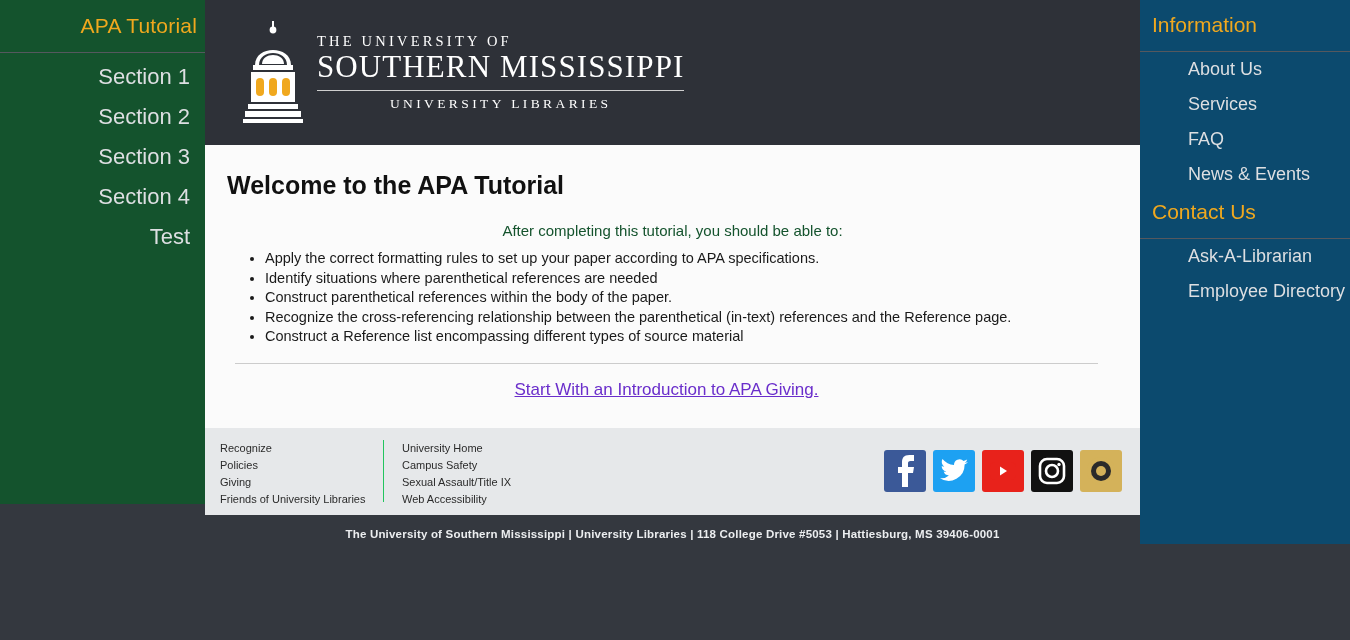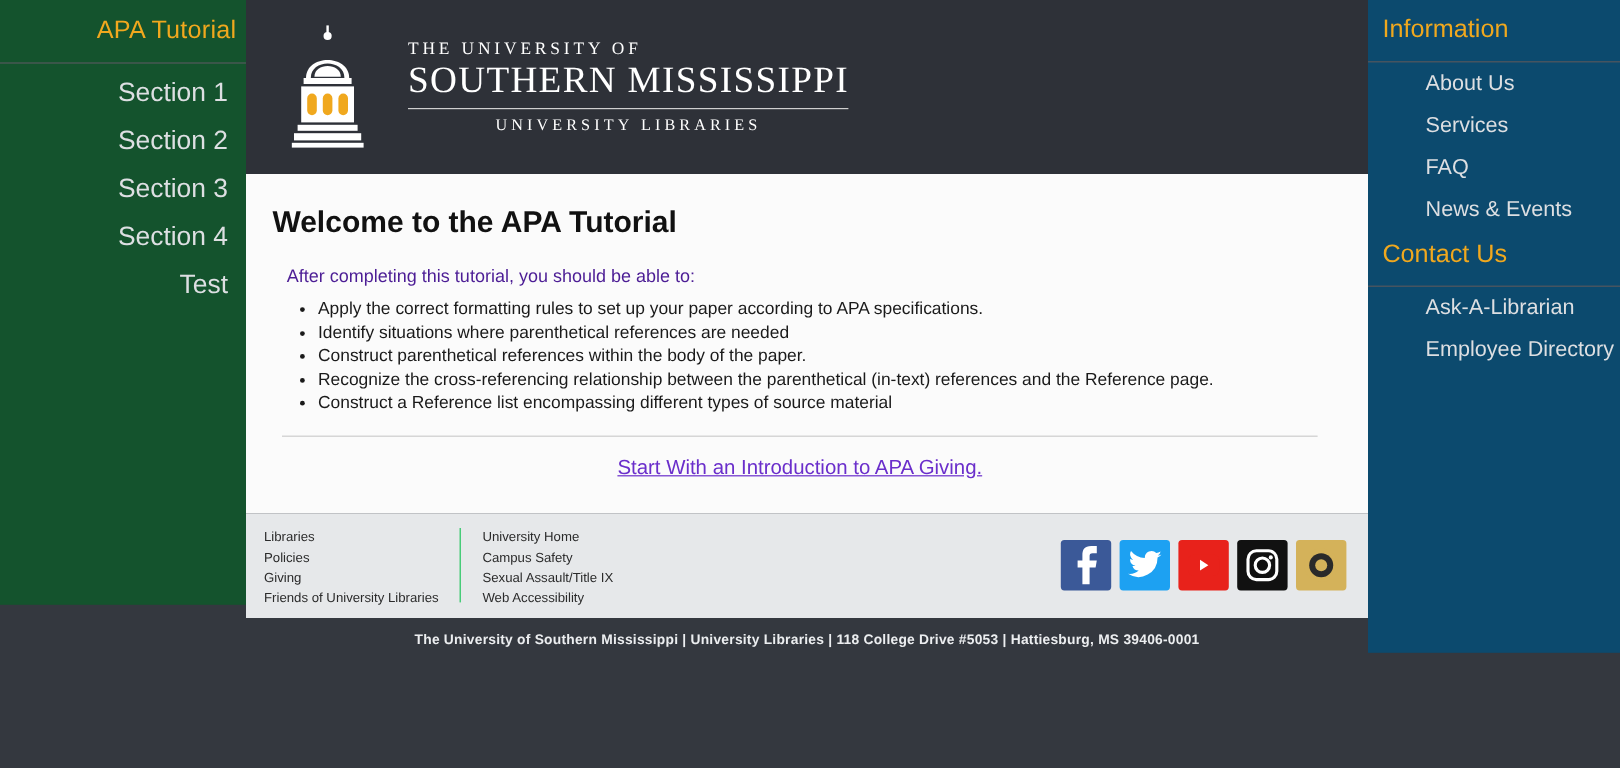--- a/index.html
+++ b/index.html
@@ -79,21 +79,21 @@
   .masthead {
     height: 145px;
     background: #2e3138;
     display: flex;
     align-items: center;
     padding-left: 38px;
   }
   .logo-wrap { display: flex; align-items: center; }
   .dome { width: 62px; height: 104px; position: relative; margin-right: 12px; }
   .dome svg { display: block; }
-  .logo-text { color: #fff; margin-left: 23px; }
+  .logo-text { color: #fff; }
   .logo-line1 {
     font-size: 14.5px;
     letter-spacing: 3.2px;
     font-family: "Liberation Serif", serif;
     margin-bottom: 1px;
   }
   .logo-line2 {
     font-size: 31px;
     letter-spacing: 1.1px;
     font-family: "Liberation Serif", serif;
@@ -116,22 +116,23 @@
     padding: 26px 34px 18px 22px;
   }
   .content h1 {
     margin: 0 0 22px 0;
     font-size: 25px;
     color: #111;
     font-weight: bold;
   }
   .intro {
     font-size: 15px;
-    color: #4c1d95;
+    color: #14532d;
     margin: 0 0 10px 12px;
+    text-align: center;
   }
   ul.objectives {
     margin: 0 0 0 12px;
     padding-left: 26px;
   }
   ul.objectives li {
     font-size: 14.5px;
     color: #1a1a1a;
     line-height: 1.35;
     margin-bottom: 0px;
@@ -277,21 +278,21 @@
         <li>Construct a Reference list encompassing different types of source material</li>
       </ul>
       <hr class="hr-thin">
       <div class="start-link-wrap">
         <a class="start-link" href="#">Start With an Introduction to APA Giving.</a>
       </div>
     </div>
 
     <div class="footer">
       <div class="fcol col1">
-        <div>Libraries</div>
+        <div>Recognize</div>
         <div>Policies</div>
         <div>Giving</div>
         <div>Friends of University Libraries</div>
       </div>
       <div class="fcol col2">
         <div>University Home</div>
         <div>Campus Safety</div>
         <div>Sexual Assault/Title IX</div>
         <div>Web Accessibility</div>
       </div>

